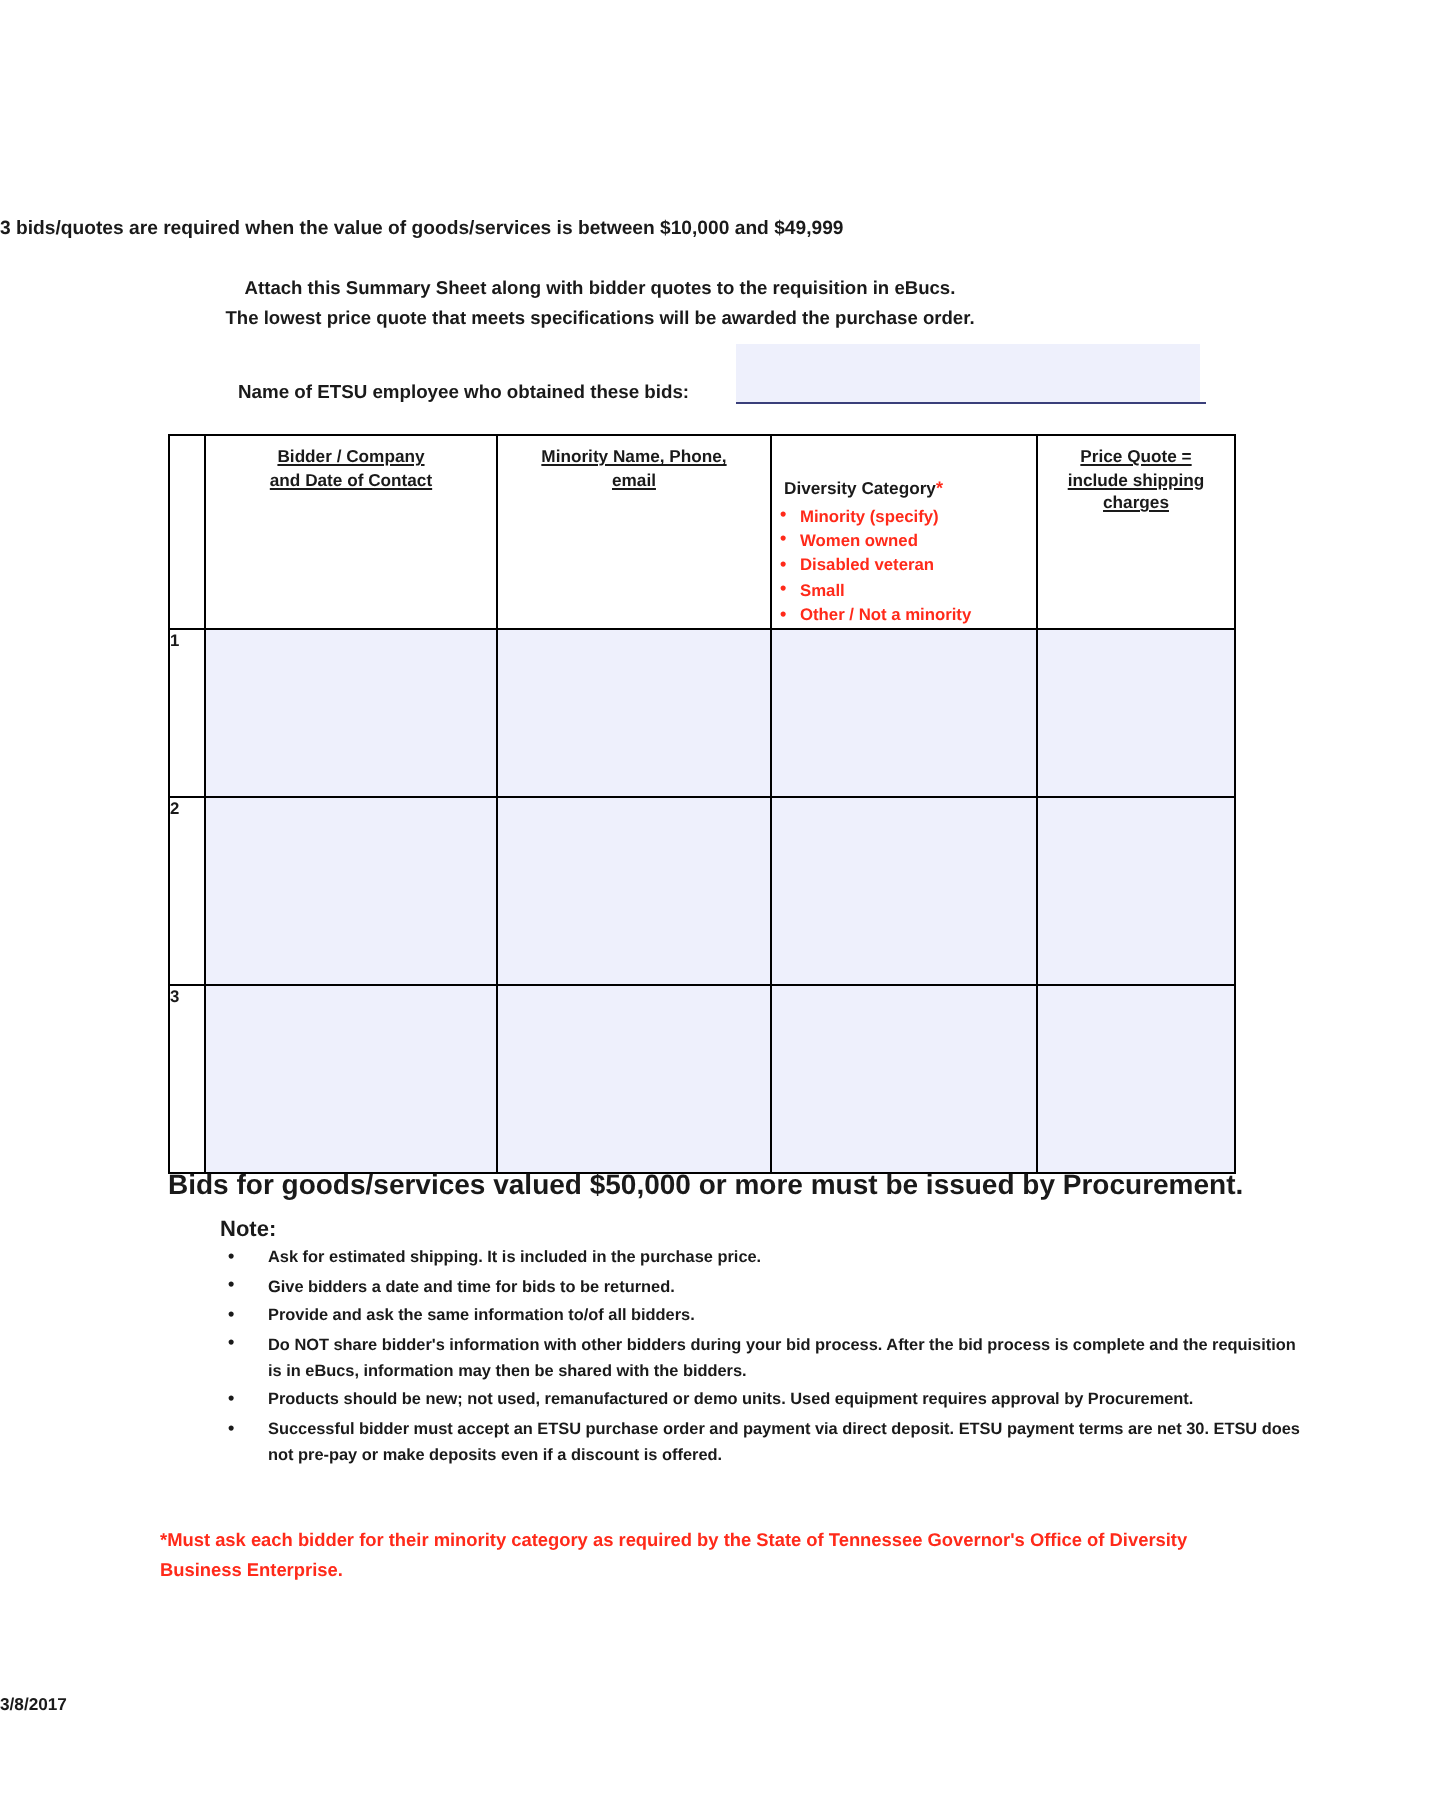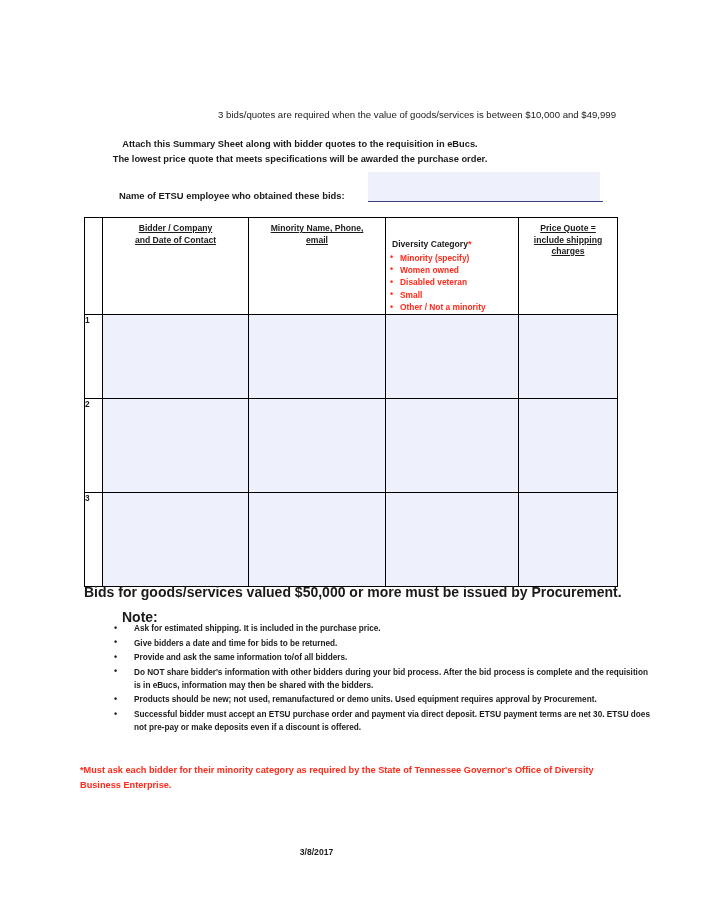--- a/index.html
+++ b/index.html
@@ -31,23 +31,23 @@
     width: 720px;
     text-align: center;
     font-size: 10.5px;
     font-weight: bold;
     letter-spacing: .1px;
   }
   .doc-subtitle {
     position: absolute;
     left: 0; top: 109px;
     width: 616px;
-    text-align: right;
+    text-align: left;
     font-size: 9.6px;
-    font-weight: normal;
+    font-weight: bold;
   }
   .intro {
     position: absolute;
     left: 0; top: 137px;
     width: 600px;
     text-align: center;
     font-size: 9.3px;
     font-weight: bold;
     line-height: 15px;
   }
@@ -161,22 +161,22 @@
   
   .below-note {
     position: absolute;
     left: 84px; top: 584px;
     font-size: 14px;
     font-weight: bold;
     white-space: nowrap;
   }
   .note-head {
     position: absolute;
-    left: 84px; top: 609px;
-    font-size: 14px;
+    left: 72px; top: 609px;
+    font-size: 11px;
     font-weight: bold;
     padding-left: 38px;
   }
   .notes {
     position: absolute;
     left: 110px; top: 622px;
     width: 545px;
     margin: 0;
     padding: 0;
     list-style: none;
@@ -204,21 +204,21 @@
     color: #ff2a1a;
     font-size: 9.2px;
     font-weight: bold;
     line-height: 14.5px;
   }
 
   .date-stamp {
     position: absolute;
     left: 0; top: 847px;
     width: 633px;
-    text-align: center;
+    text-align: left;
     font-size: 8.6px;
     font-weight: bold;
   }
 </style>
 </head>
 <body>
 
 <div class="page">
 
 

